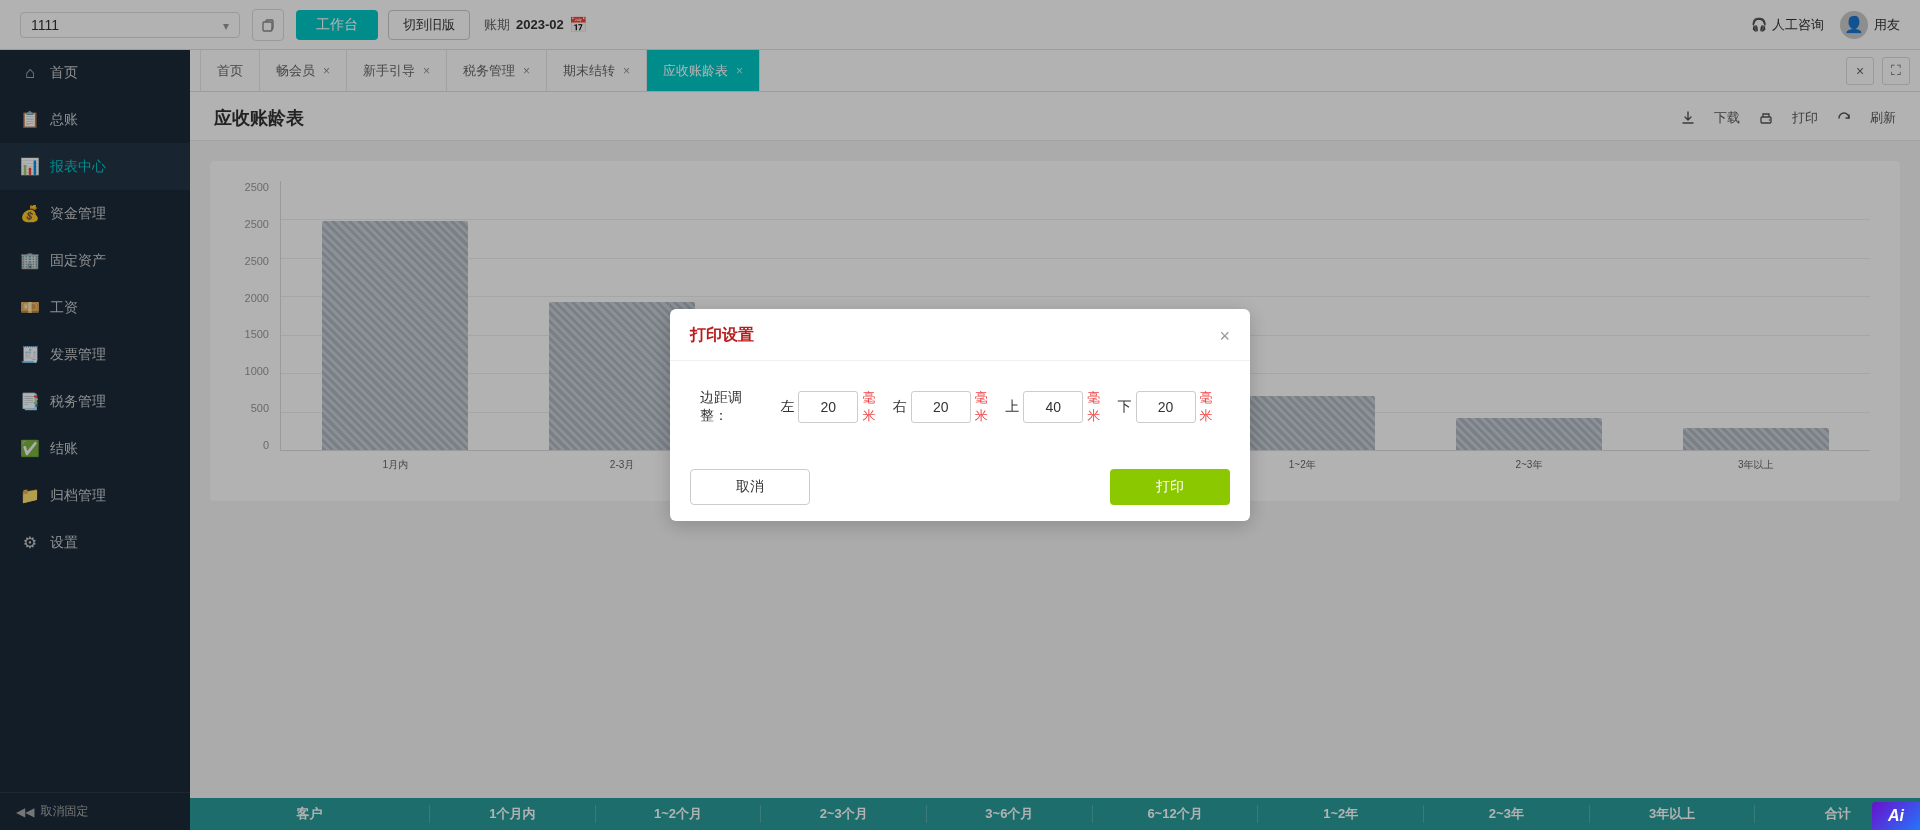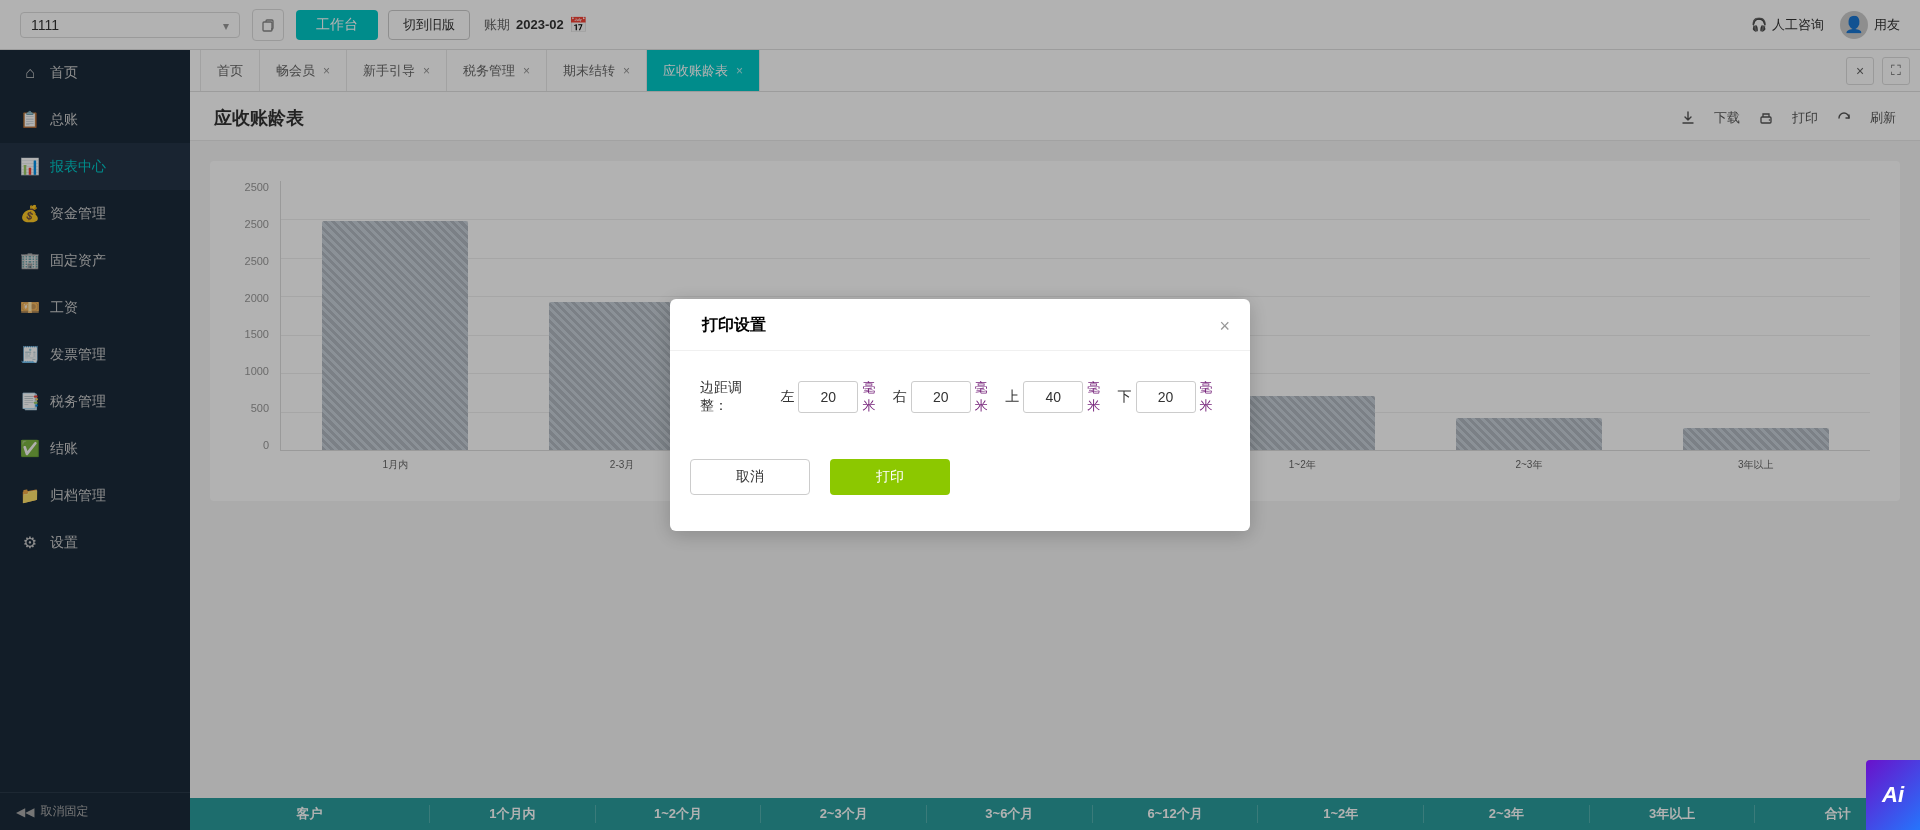--- a/index.html
+++ b/index.html
@@ -362,22 +362,21 @@
     .modal-header {
       display: flex;
       align-items: center;
       justify-content: space-between;
       padding: 16px 20px 14px;
       border-bottom: 1px solid #f0f0f0;
     }
     .modal-title {
       font-size: 16px;
       font-weight: bold;
-      color: #000000;
-      margin-left: 12px;
+      color: #b91c1c;
     }
     .modal-close {
       color: #999;
       font-size: 18px;
       cursor: pointer;
       line-height: 1;
     }
     .modal-body {
       padding: 28px 30px;
     }
@@ -398,28 +397,28 @@
       width: 60px;
       height: 32px;
       border: 1px solid #ccc;
       border-radius: 3px;
       text-align: center;
       font-size: 14px;
       color: #333;
       outline: none;
     }
     .margin-unit {
-      color: #701a75;
+      color: #ef4444;
       font-size: 13px;
     }
     .modal-footer {
       display: flex;
-      justify-content: flex-start;
+      justify-content: space-between;
       gap: 20px;
-      padding: 16px 20px 36px;
+      padding: 16px 20px 16px;
     }
     .btn-cancel {
       width: 120px;
       height: 36px;
       background: #fff;
       border: 1px solid #ccc;
       border-radius: 4px;
       color: #333;
       font-size: 14px;
       cursor: pointer;
@@ -435,22 +434,22 @@
       cursor: pointer;
     }
 
     
     .ai-badge {
       position: fixed;
       bottom: 0;
       right: 0;
       background: linear-gradient(135deg, #6a11cb, #2575fc);
       color: #fff;
-      padding: 22px 16px;
-      font-size: 22px;
+      padding: 5px 16px;
+      font-size: 16px;
       font-style: italic;
       font-weight: bold;
       border-radius: 4px 0 0 0;
       z-index: 9999;
     }
   </style>
 </head>
 <body>
 
 <div class="top-header">

